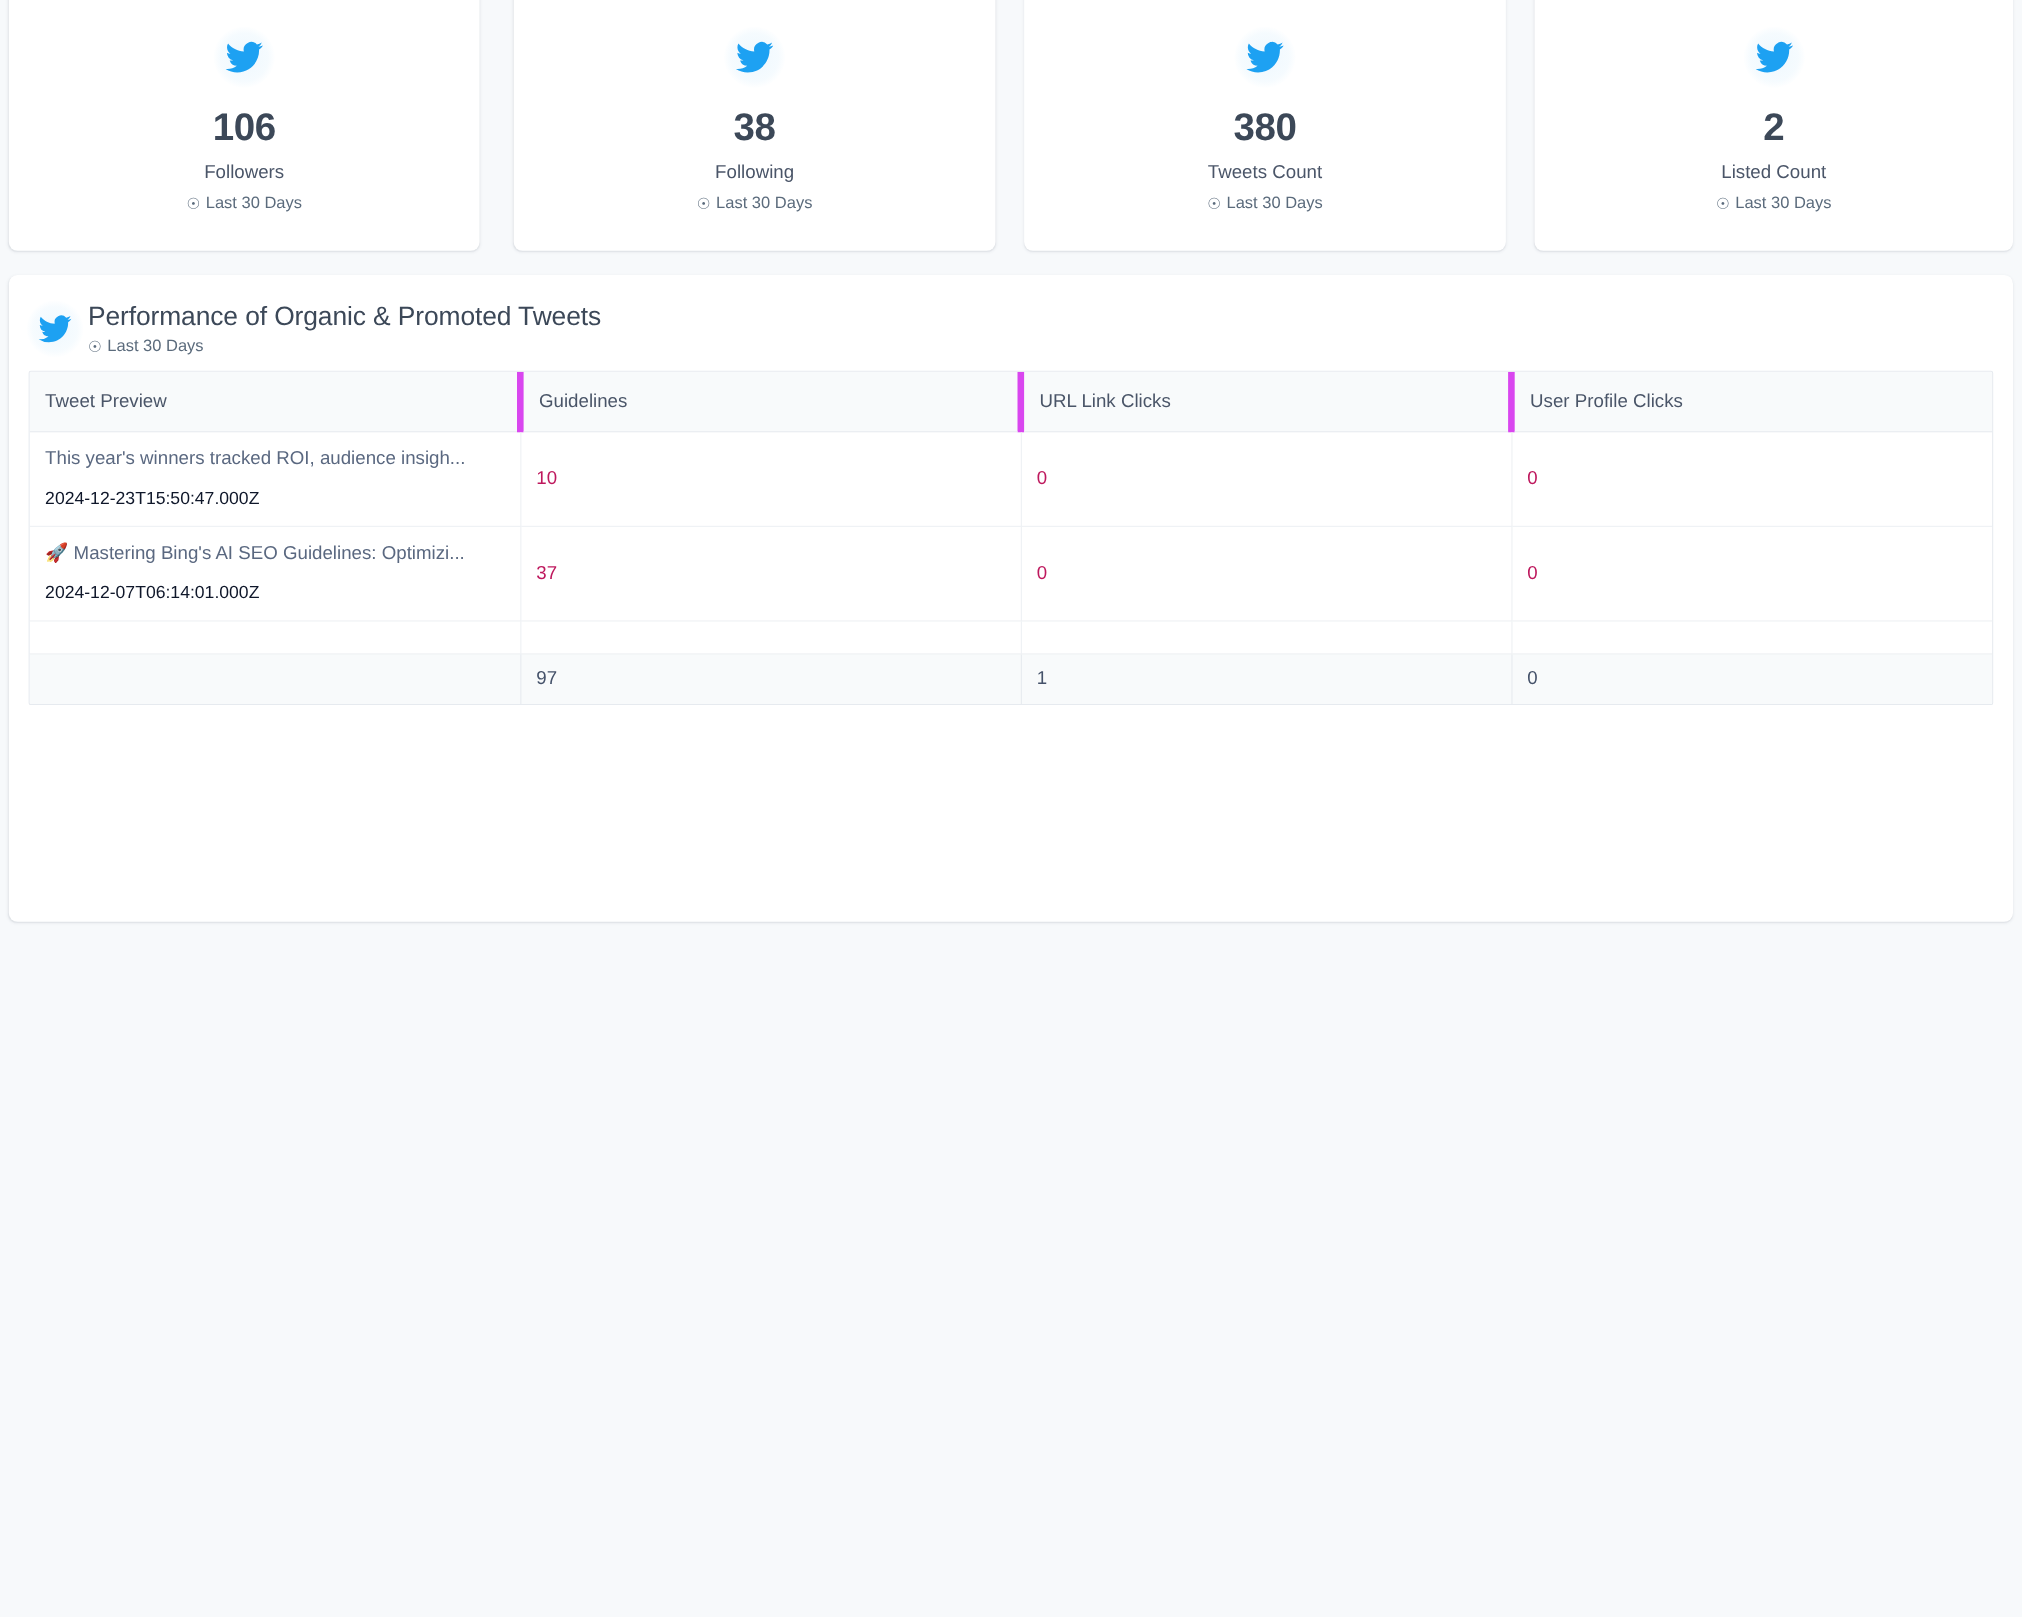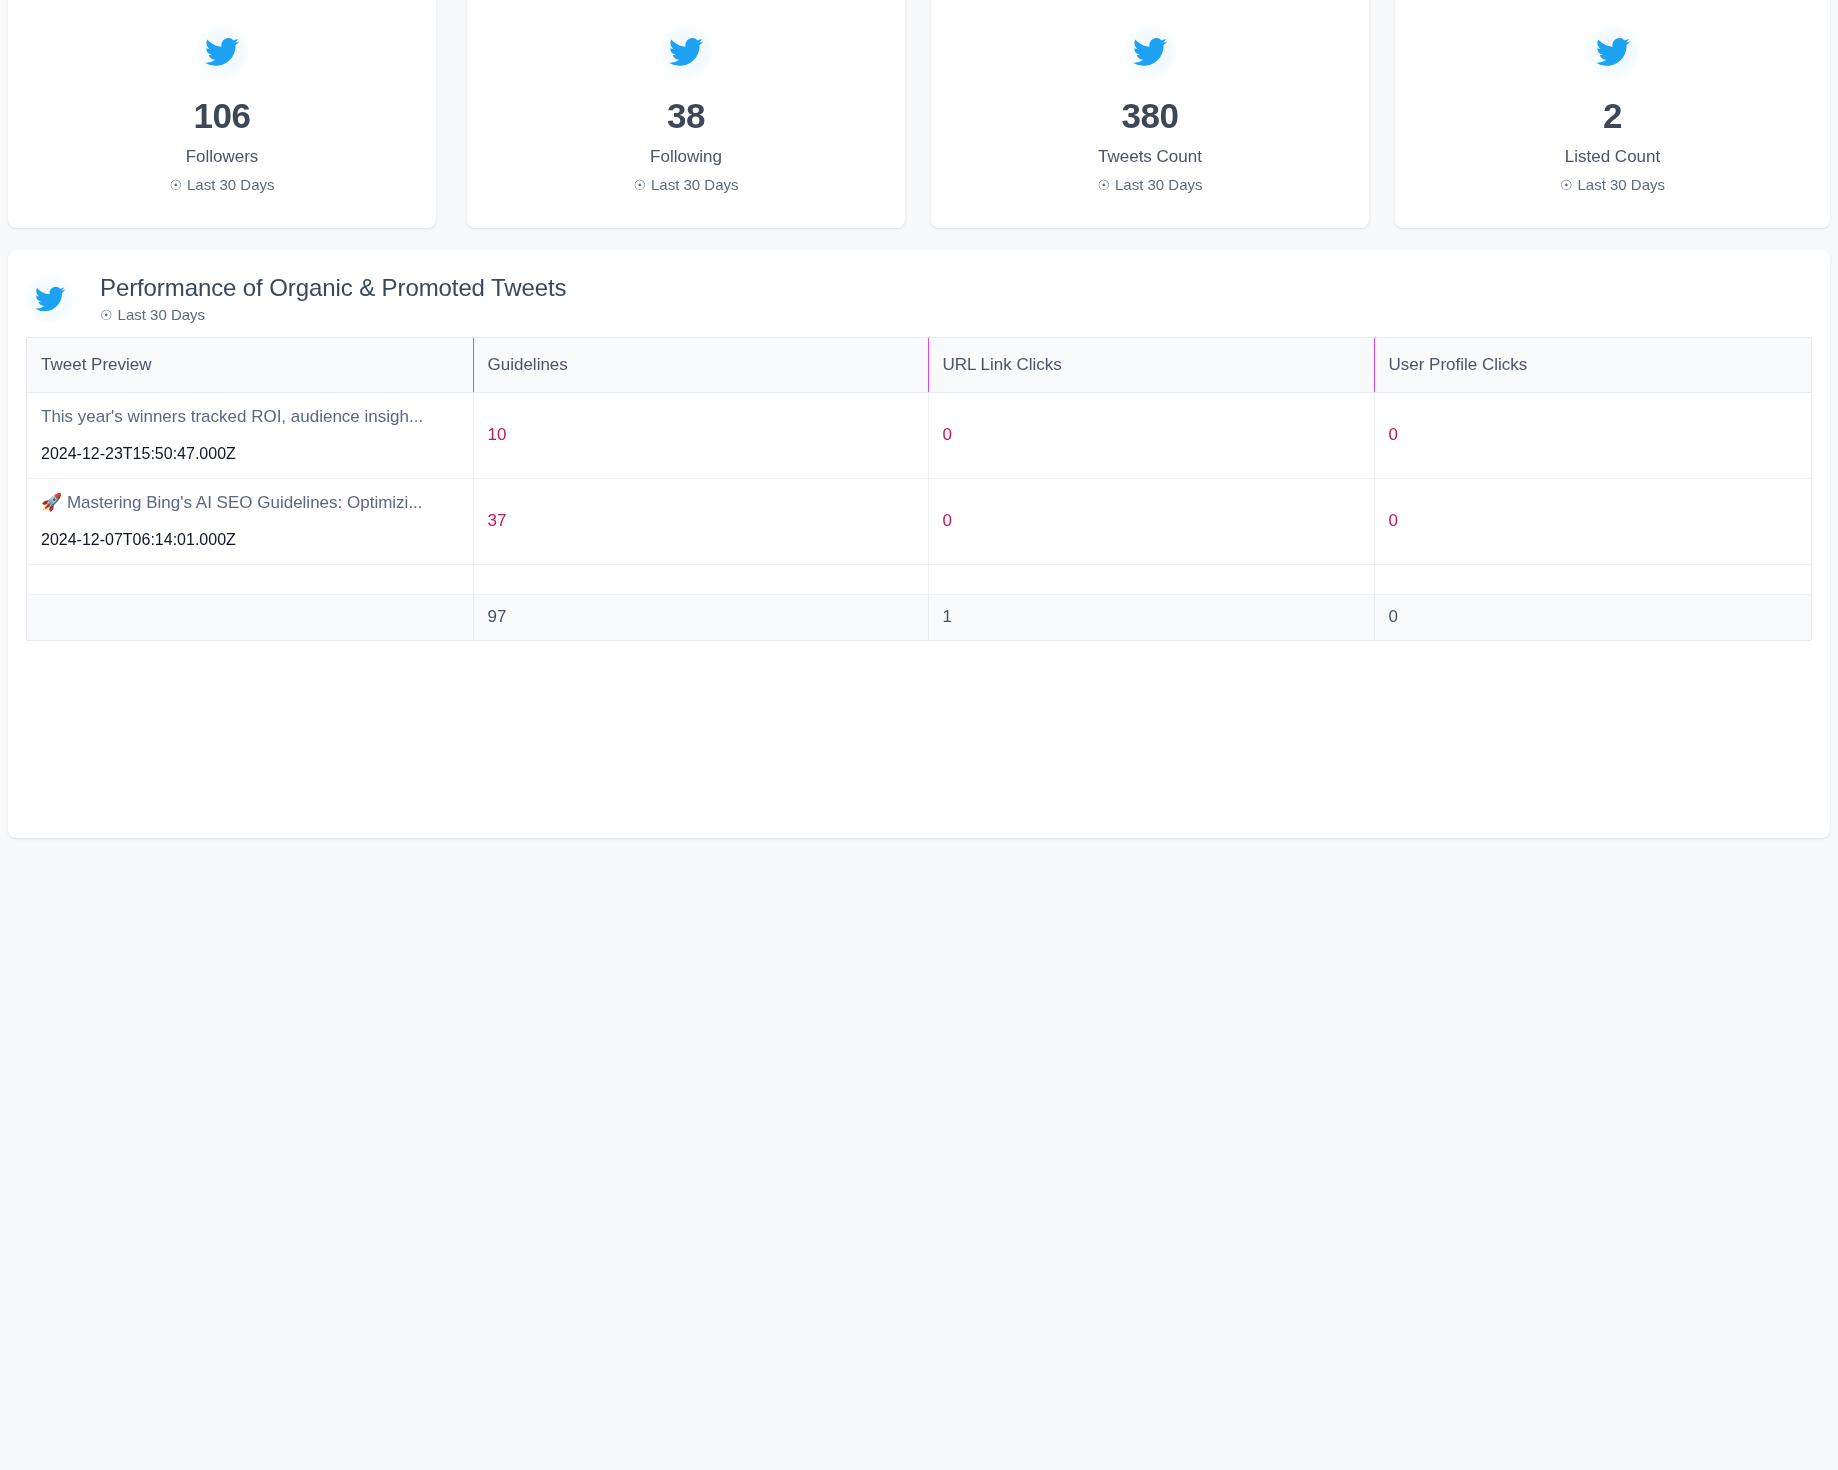--- a/index.html
+++ b/index.html
@@ -117,21 +117,21 @@
     width: 52px; height: 52px;
     border-radius: 50%;
     background: radial-gradient(circle at 50% 50%, rgba(29,161,242,0.07) 0%, rgba(29,161,242,0.04) 55%, rgba(255,255,255,0) 72%);
     display: flex;
     align-items: center;
     justify-content: center;
     flex: 0 0 auto;
   }
   .panel-badge svg { width: 30px; height: 30px; display: block; }
 
-  .panel-titles { margin-left: 24px; }
+  .panel-titles { margin-left: 4px; }
 
   .panel-title {
     font-size: 24px;
     color: #3c4858;
     font-weight: 400;
     line-height: 1.15;
     letter-spacing: -0.1px;
   }
 
   .panel-period {
@@ -163,21 +163,21 @@
   table.tbl col.c-url     { width: 446px; }
   table.tbl col.c-upc     { width: 439px; }
 
   table.tbl th {
     background: #f8fafb;
     text-align: left;
     font-weight: 400;
     font-size: 17px;
     color: #4a5568;
     padding: 16px 0 16px 14px;
-    border-right: 1px solid #d946ef;
+    border-right: 6px solid #d946ef;
     border-bottom: 1px solid #e6eaef;
     height: 54px;
     vertical-align: middle;
   }
   table.tbl th:last-child { border-right: none; }
 
   table.tbl td {
     border-right: 1px solid #eef1f4;
     border-bottom: 1px solid #eef1f4;
     padding: 0 0 0 14px;

